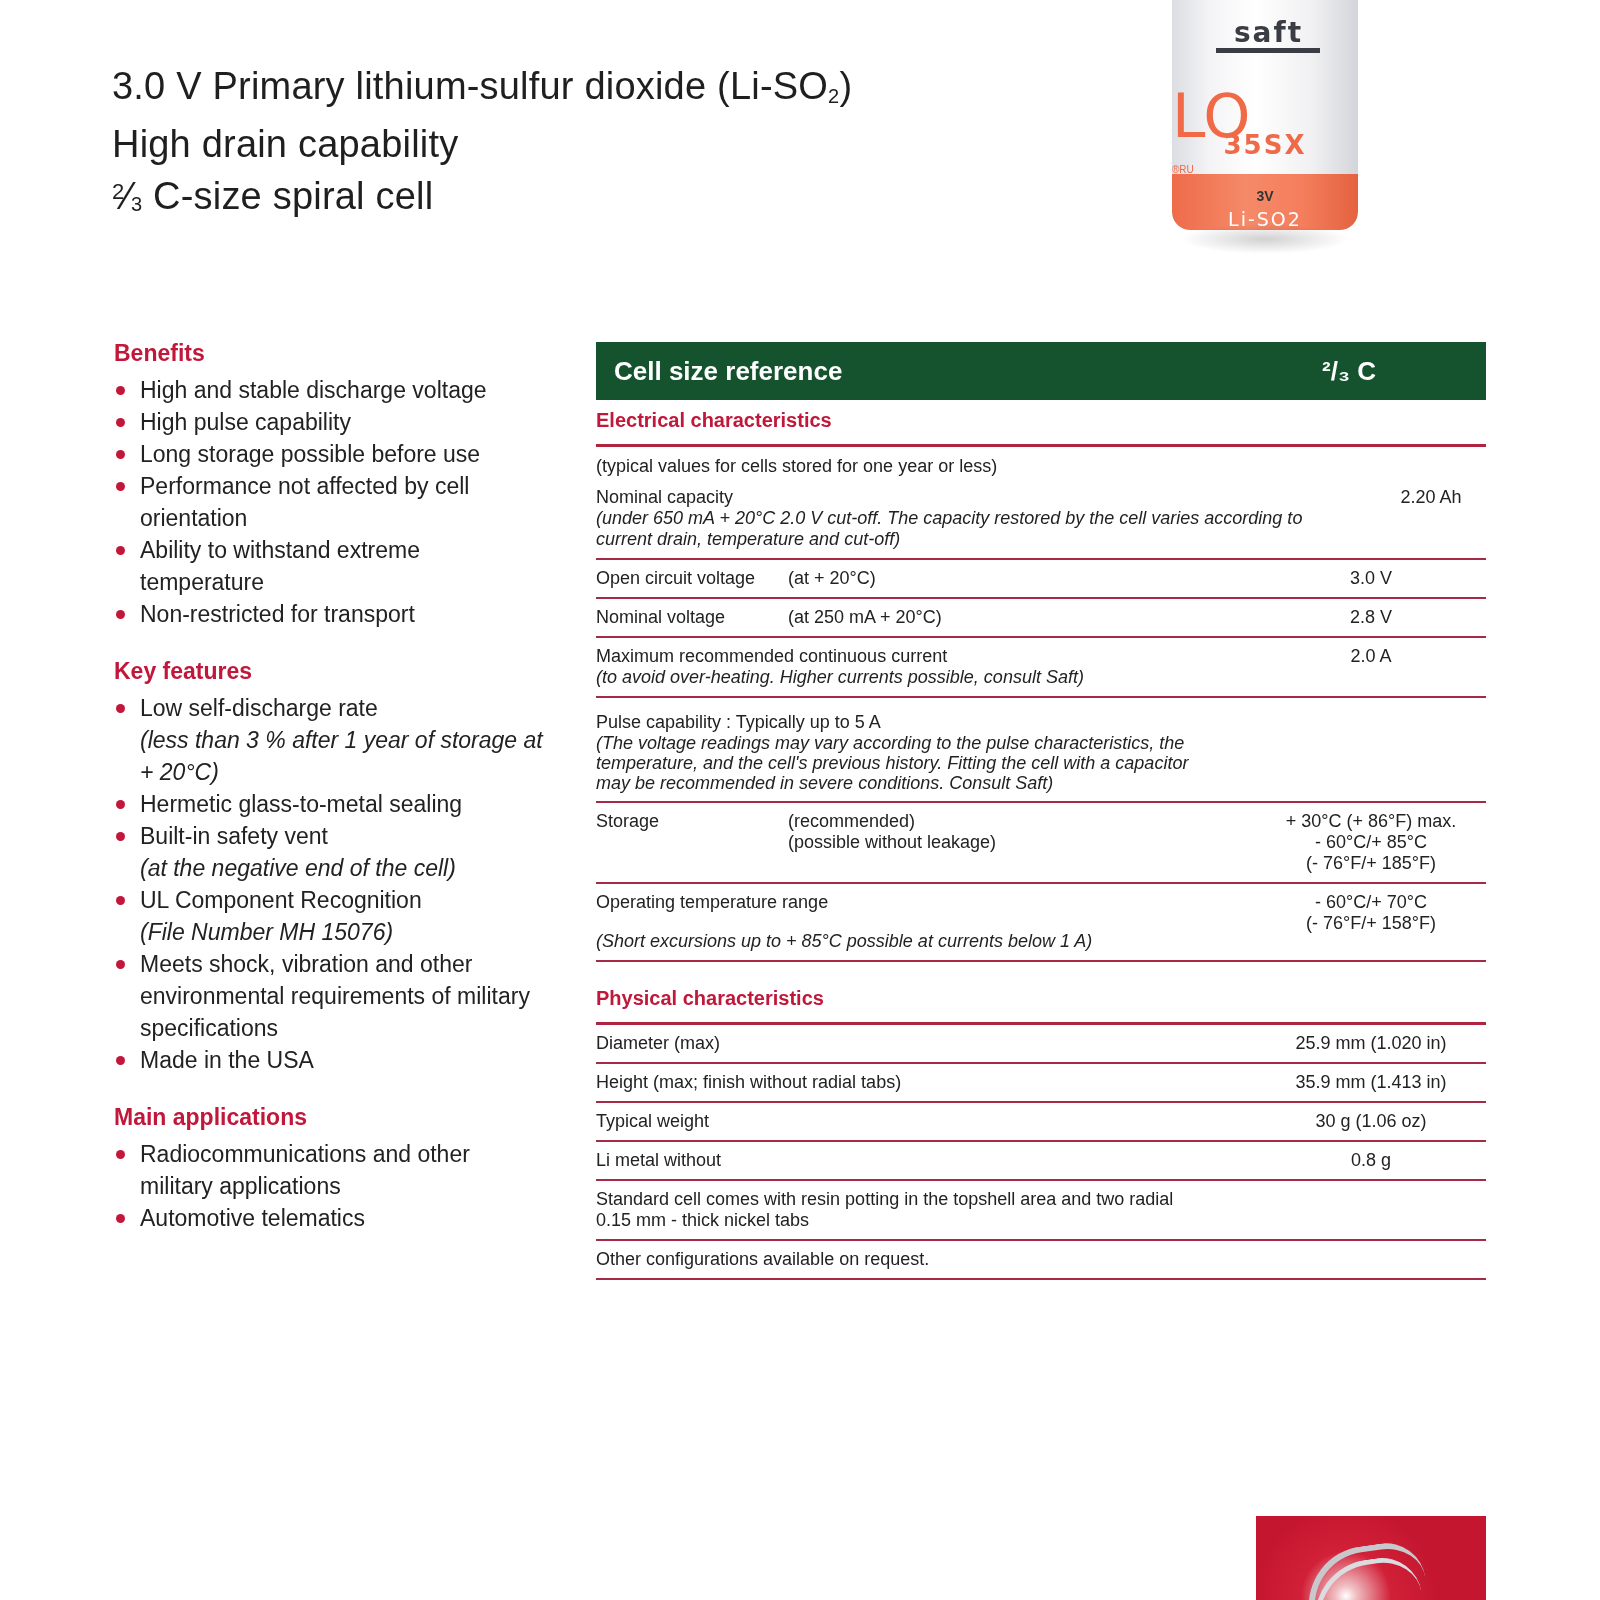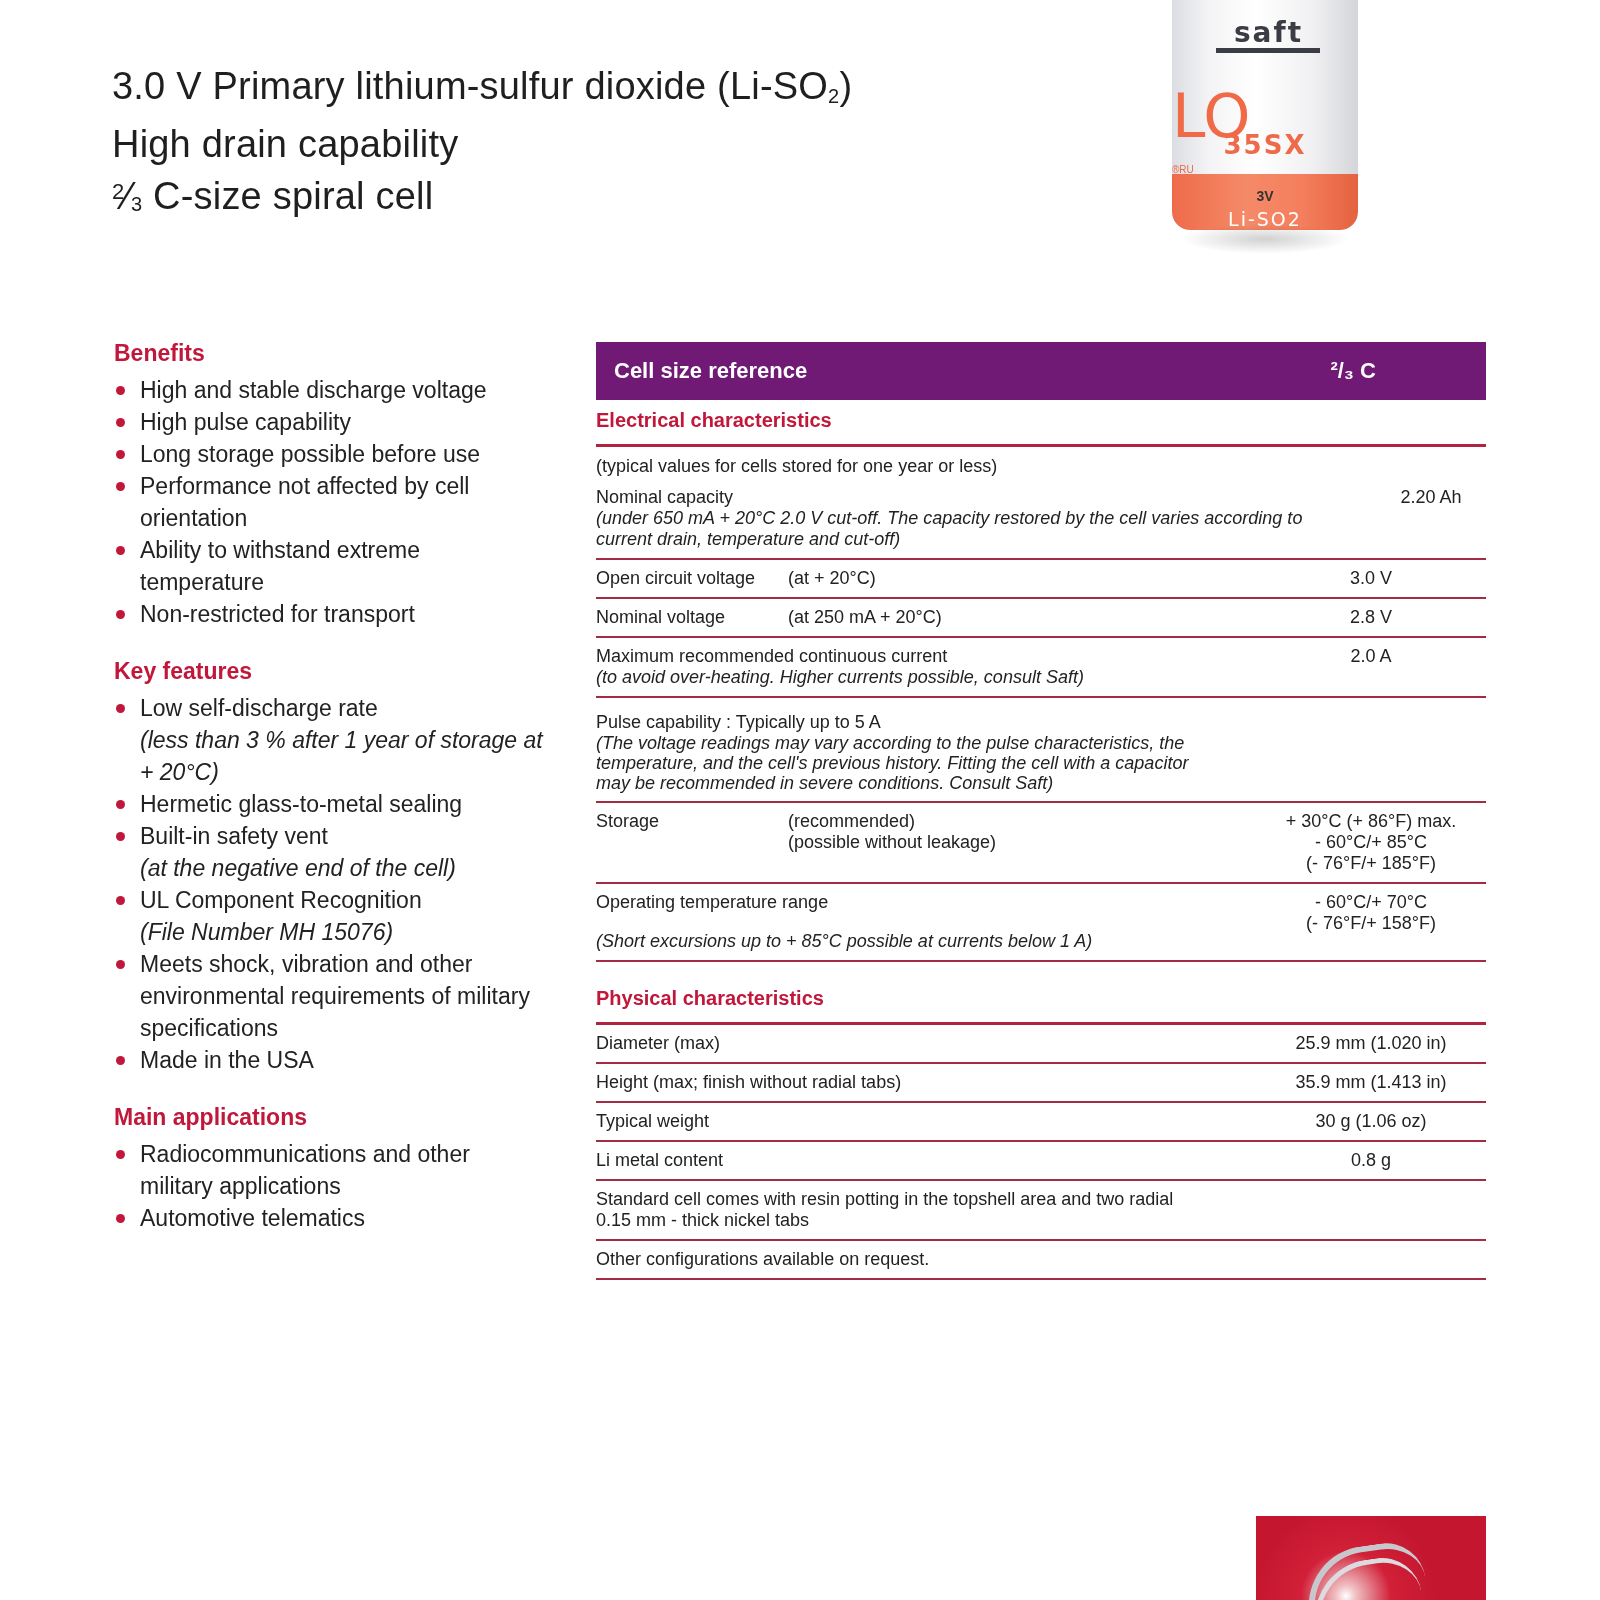--- a/index.html
+++ b/index.html
@@ -32,21 +32,21 @@
   
   .left-col { position: absolute; left: 114px; top: 338px; width: 430px; }
   .section-heading { color: #c0173a; font-weight: 700; font-size: 23px; line-height: 30px; margin-bottom: 6px; }
   .bullet-list { list-style: none; margin-bottom: 26px; }
   .bullet-list li { position: relative; padding-left: 26px; font-size: 23px; line-height: 32px; color: #222; }
   .bullet-list li::before { content: ""; position: absolute; left: 2px; top: 12px; width: 9px; height: 9px; border-radius: 50%; background: #c0173a; }
   .bullet-list .note { display: block; font-style: italic; }
 
   
   .spec { position: absolute; left: 596px; top: 342px; width: 890px; }
-  .spec-header { height: 58px; background: #701a75; color: #fff; display: flex; align-items: center; justify-content: space-between; padding: 0 18px; font-weight: 700; font-size: 22px; }
+  .spec-header { height: 58px; background: #14532d; color: #fff; display: flex; align-items: center; justify-content: space-between; padding: 0 18px; font-weight: 700; font-size: 26px; }
   .spec-header .size { margin-right: 92px; }
   .spec-section { color: #c0173a; font-weight: 700; font-size: 20px; line-height: 24px; padding: 8px 0 12px; border-bottom: 3px solid #b0243f; }
   .spec-row { display: flex; border-bottom: 2px solid #a52a44; font-size: 18px; line-height: 21px; color: #222; padding: 8px 0 8px; }
   .spec-row .lbl { flex: 0 0 192px; }
   .spec-row .desc { flex: 1 1 auto; }
   .spec-row .val { flex: 0 0 230px; text-align: center; }
   .spec-row .full { flex: 1 1 auto; }
   .it { font-style: italic; display: block; }
   .muted-note { font-size: 18px; line-height: 22px; padding: 8px 0 2px; }
 
@@ -181,21 +181,21 @@
   </div>
   <div class="spec-row">
     <div class="full">Height (max; finish without radial tabs)</div>
     <div class="val">35.9 mm (1.413 in)</div>
   </div>
   <div class="spec-row">
     <div class="full">Typical weight</div>
     <div class="val">30 g (1.06 oz)</div>
   </div>
   <div class="spec-row">
-    <div class="full">Li metal content</div>
+    <div class="full">Li metal without</div>
     <div class="val">0.8 g</div>
   </div>
   <div class="spec-row">
     <div class="full" style="max-width:580px">Standard cell comes with resin potting in the topshell area and two radial 0.15 mm - thick nickel tabs</div>
   </div>
   <div class="spec-row">
     <div class="full">Other configurations available on request.</div>
   </div>
 </div>
 

